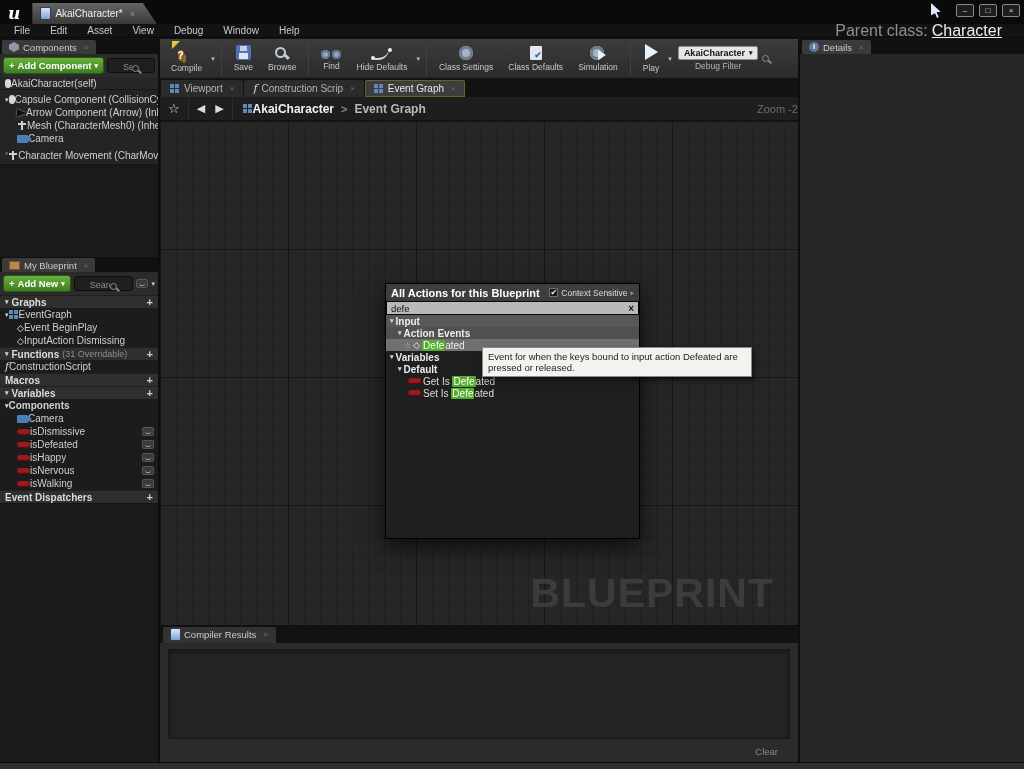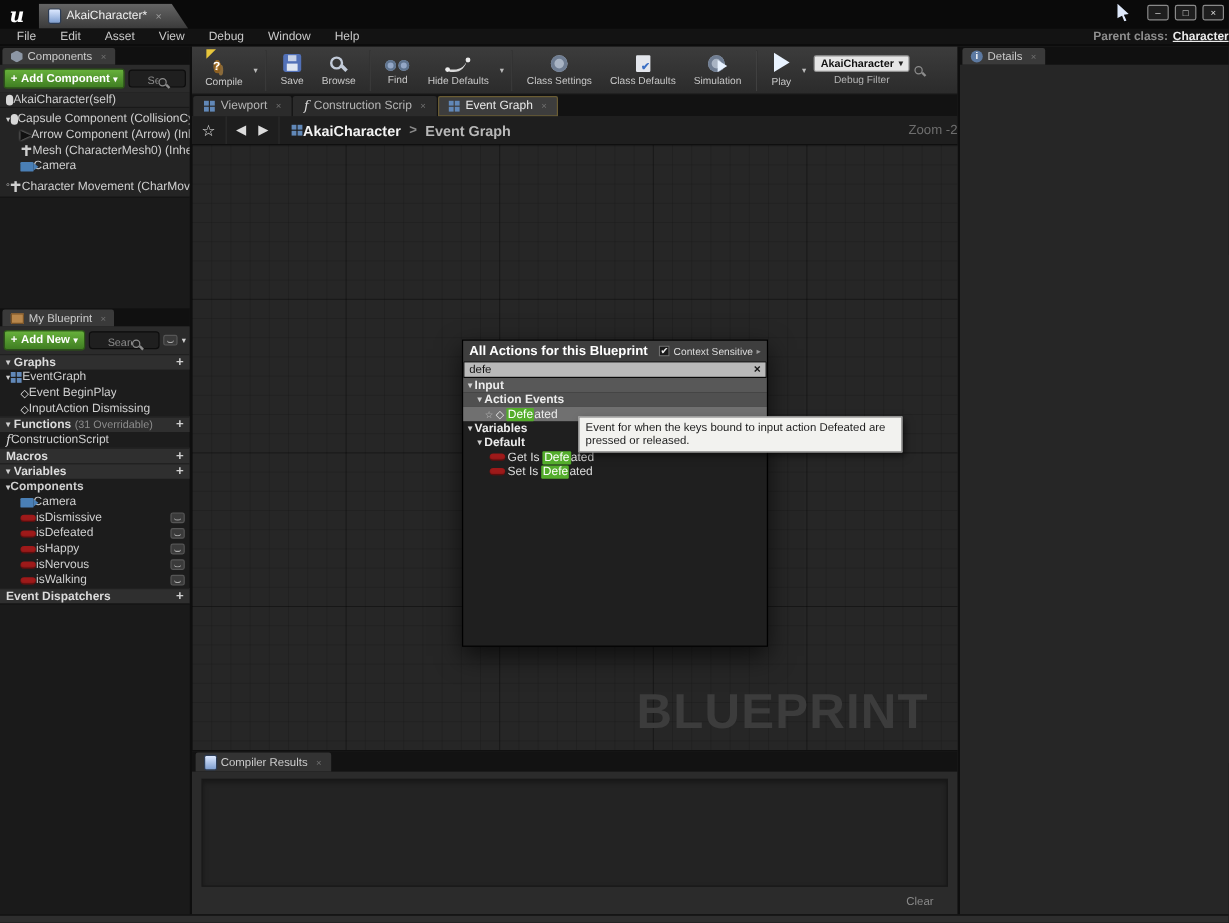--- a/index.html
+++ b/index.html
@@ -12,21 +12,21 @@
   .doc-tab{height:21px;display:flex;align-items:center;gap:5px;padding:0 22px 0 9px;background:linear-gradient(#656565,#3a3a3a);clip-path:polygon(0 100%,0 0,calc(100% - 14px) 0,100% 100%);font-size:10px;color:#f0f0f0;}
   .bp-icon{width:9px;height:11px;background:linear-gradient(#dce8ff,#7f9fd0);border-radius:1px;box-shadow:0 0 0 1px #2c3c55;flex:none;}
   .tab-close{color:#999;font-size:9px;margin-left:2px;}
   .tb-right{position:absolute;right:4px;top:3px;display:flex;gap:5px;align-items:center;}
   .cursor-icon{width:12px;height:15px;background:#dfe9fb;clip-path:polygon(0 0,80% 58%,46% 62%,64% 94%,50% 100%,34% 68%,0 82%);margin-right:8px;}
   .winbtn{width:18px;height:13px;border:1px solid #8a8a8a;background:#1e1e1e;color:#ddd;font-size:8px;line-height:11px;text-align:center;border-radius:2px;}
 
   
   .menubar{height:14px;background:#131313;display:flex;align-items:center;font-size:10px;color:#c9c9c9;padding-left:4px;position:relative;border-bottom:1px solid #090909;}
   .menu-item{padding:0 10px;}
-  .parent-class{position:absolute;right:0;color:#8f8f8f;font-size:10px;font-weight:bold;}
+  .parent-class{position:absolute;right:22px;color:#8f8f8f;font-size:16px;}
   .parent-class .pc-link{color:#ececec;text-decoration:underline;margin-left:4px;cursor:pointer;}
 
   
   .cols{position:absolute;top:39px;left:0;right:0;bottom:7px;display:flex;}
   .footer{position:absolute;left:0;right:0;bottom:0;height:7px;background:#2e2e2e;border-top:1px solid #0b0b0b;}
   .left-col{width:160px;background:#1c1c1c;border-right:2px solid #0e0e0e;display:flex;flex-direction:column;font-size:10px;color:#cfcfcf;}
   .center-col{width:638px;display:flex;flex-direction:column;background:#2a2a2a;}
   .right-col{flex:1;background:#242424;border-left:2px solid #0e0e0e;display:flex;flex-direction:column;}
 
   
@@ -143,21 +143,21 @@
   .prow.dh1{font-weight:bold;}
   .prow.dh2{font-weight:bold;padding-left:12px;}
   .prow.varrow{padding-left:22px;color:#dddddd;}
   .hl{background:#54ad2c;color:#fff;padding:0 1px;border-radius:1px;}
   .popup-fill{flex:1;}
 
   .tooltip{position:absolute;left:322px;top:226px;width:270px;background:#f2f2ef;border:1px solid #8a8a8a;color:#1c1c1c;font-size:9.5px;padding:3px 5px;z-index:10;box-shadow:2px 3px 6px rgba(0,0,0,.55);}
 
   
   .compiler{height:137px;display:flex;flex-direction:column;background:#2b2b2b;flex:none;border-top:1px solid #101010;}
-  .comp-tabbar{height:17px;background:#121212;display:flex;align-items:flex-end;padding-left:3px;flex:none;}
+  .comp-tabbar{height:17px;background:#121212;display:flex;align-items:center;padding-left:3px;flex:none;}
   .comp-tab{height:16px;background:#333;border-radius:2px 2px 0 0;display:flex;align-items:center;gap:4px;padding:0 8px;font-size:9.5px;color:#ccc;}
   .comp-body{flex:1;position:relative;padding:6px 8px;}
   .comp-box{height:90px;background:#232323;border:1px solid #181818;box-shadow:inset 0 2px 4px rgba(0,0,0,.35);}
   .comp-clear{position:absolute;right:20px;bottom:5px;color:#8a8a8a;font-size:9.5px;cursor:pointer;}
 
   .right-body{flex:1;background:#262626;}
 </style>
 </head>
 <body>
 

